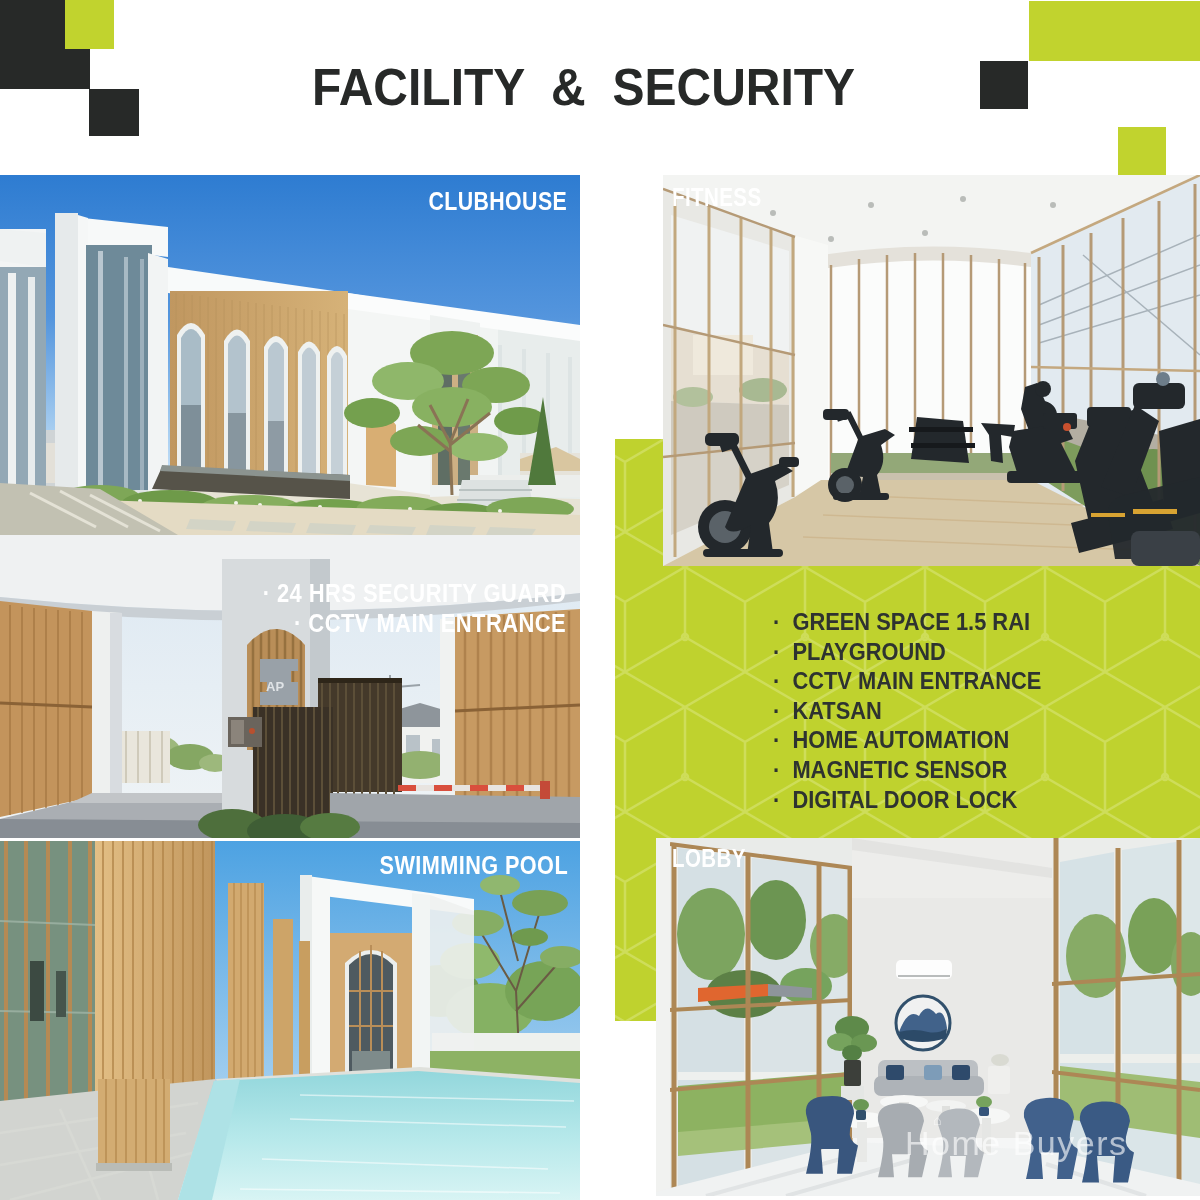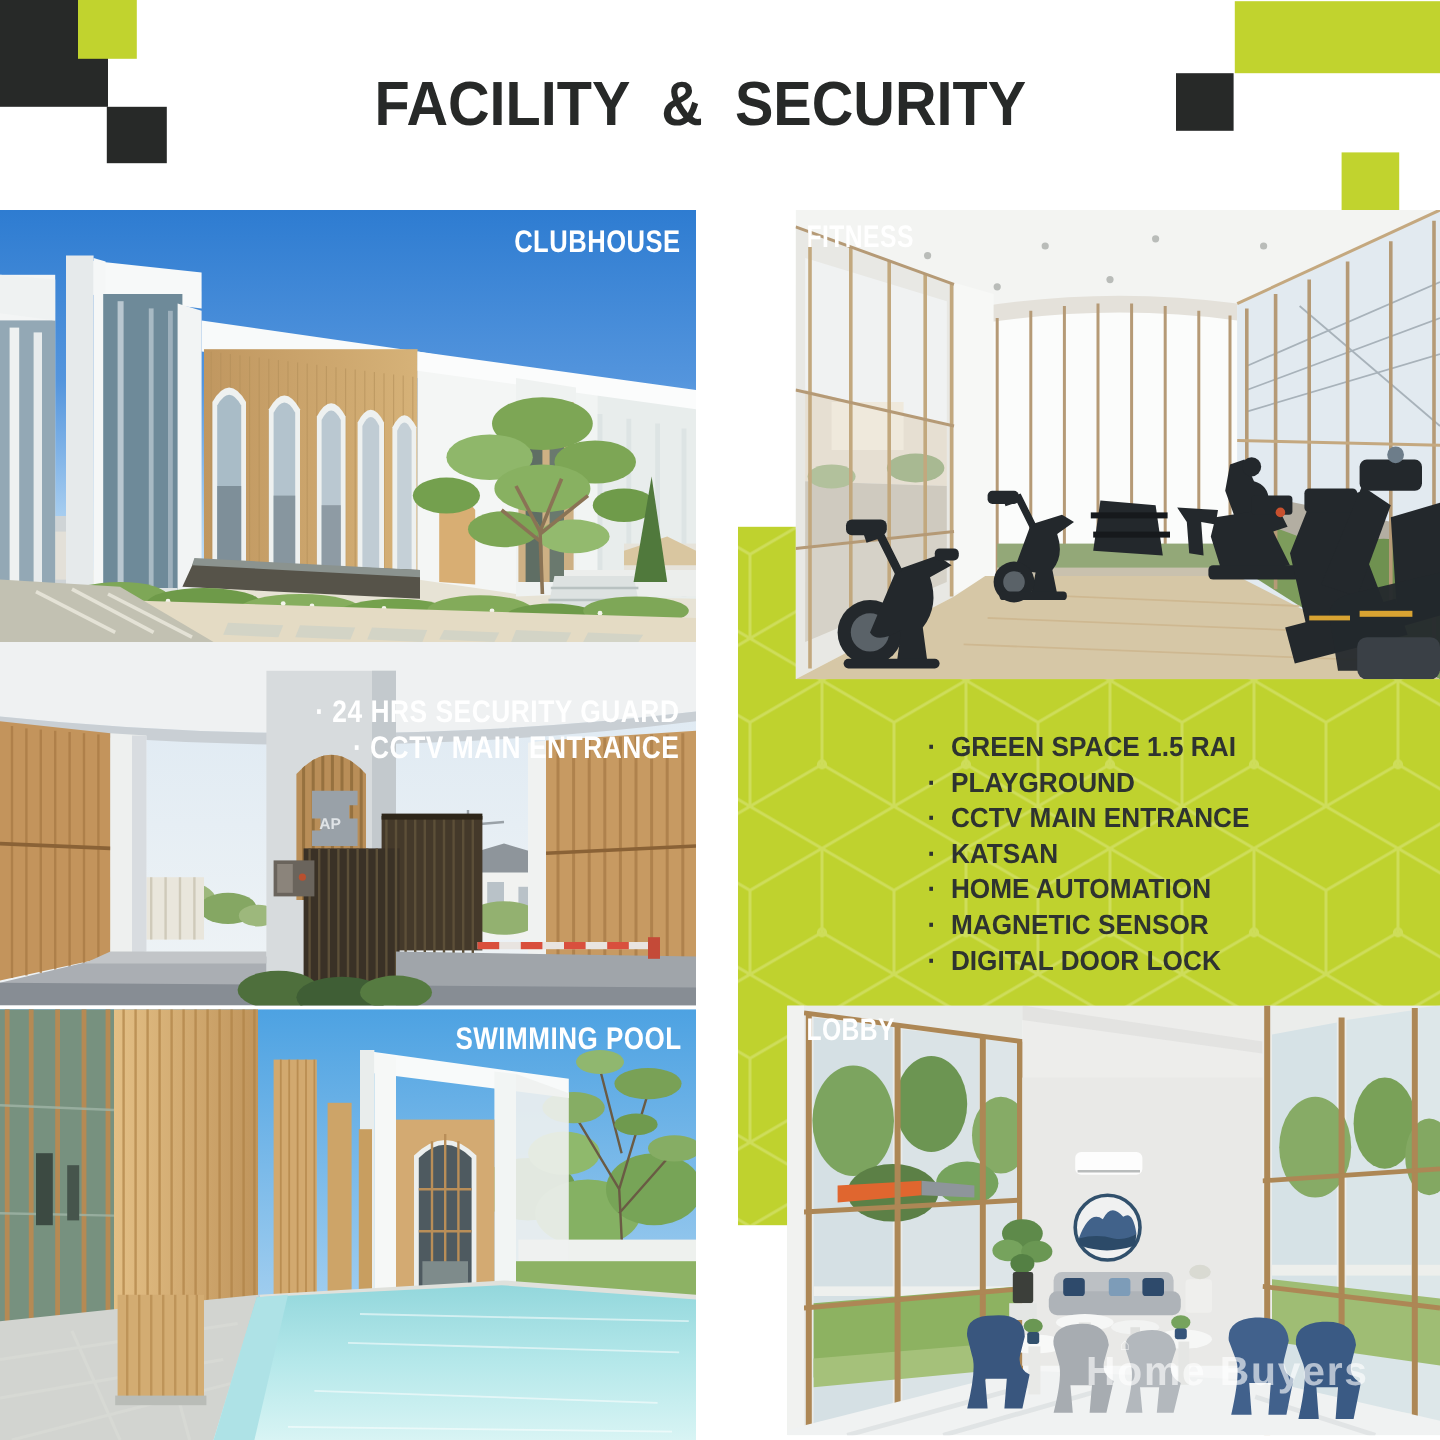--- a/index.html
+++ b/index.html
@@ -764,13 +764,13 @@
     <path d="M368 272 Q366 252 390 250 Q416 248 418 272 L414 290 Q412 302 422 308 L416 342 L401 342 L403 312 L385 312 L387 342 L370 342 Q378 302 374 290 Z" fill="#41618c"></path>
     <path d="M424 276 Q422 256 446 254 Q472 252 474 276 L470 294 Q468 306 478 312 L472 346 L457 346 L459 316 L441 316 L443 346 L426 346 Q434 306 430 294 Z" fill="#3a5a84"></path>
 
     <path d="M222 276 Q220 258 242 256 Q266 254 268 276 L264 292 Q262 304 272 310 L266 340 L252 340 L254 314 L236 314 L238 340 L222 340 Q230 304 226 292 Z" fill="#a7acb1"></path>
     <path d="M282 280 Q280 264 300 262 Q322 260 324 280 L320 294 Q318 306 328 312 L322 340 L308 340 L310 316 L294 316 L296 340 L282 340 Q290 306 286 294 Z" fill="#b3b8bd"></path>
     </g>
   </svg>
   </div>
   <div class="lbl" style="left:672px;top:843px;transform:scaleX(0.79);transform-origin:0 0;">LOBBY</div>
 
-  <div class="abs" style="left:905px;top:1124px;color:rgba(255,255,255,0.62);font-weight:bold;font-size:34px;letter-spacing:1.5px;white-space:nowrap;">H<span style="position:relative;">o<span style="position:absolute;left:2px;top:-12px;font-size:14px;">⌂</span></span>me Buyers</div>
+  <div class="abs" style="left:905px;top:1124px;color:rgba(255,255,255,0.62);font-weight:normal;font-size:34px;letter-spacing:1.5px;white-space:nowrap;">H<span style="position:relative;">o<span style="position:absolute;left:2px;top:-12px;font-size:14px;">⌂</span></span>me Buyers</div>
 
 </body></html>

